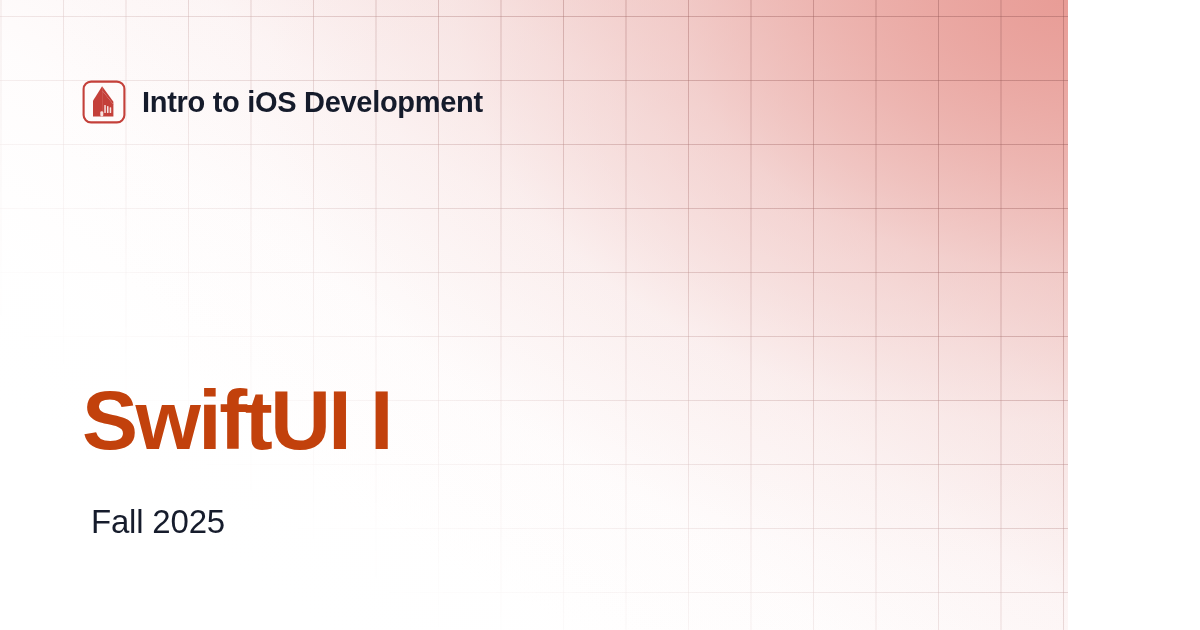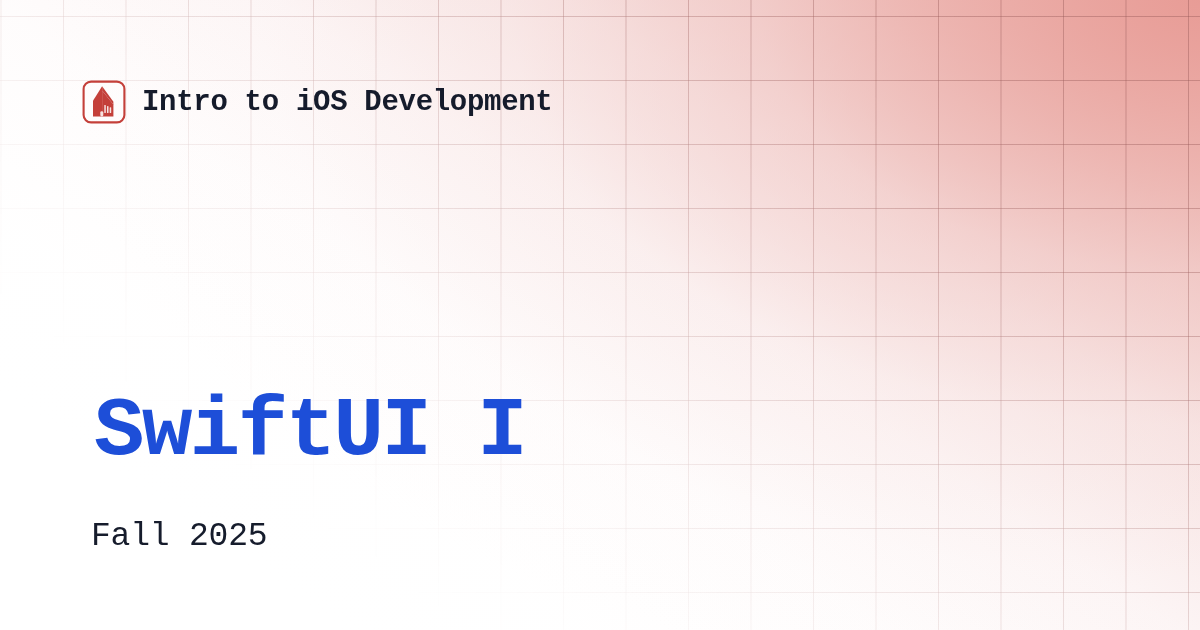--- a/index.html
+++ b/index.html
@@ -10,26 +10,25 @@
   }
 
   body {
     font-family: "Liberation Sans", sans-serif;
     -webkit-font-smoothing: antialiased;
   }
 
   
   .slide {
     position: relative;
-    width: 1200px;
+    width: 1068px;
     height: 630px;
     overflow: hidden;
     background: #ffffff;
     box-sizing: border-box;
-    font-family: Liberation Mono, monospace;
   }
 
   
   
   .bg-wash {
     position: absolute;
     inset: 0;
     background:
       linear-gradient(215deg,
         rgba(233,161,156,1.00)   0%,
@@ -127,24 +126,24 @@
   }
 
   
   .title-block {
     position: absolute;
     left: 82px;
     top: 378px;
   }
 
   .deck-title {
-    margin: 12px;
+    margin: 0;
     font-size: 84px;
     font-weight: bold;
-    color: #1d4ed8;
+    color: #c2410c;
     letter-spacing: -2.5px;
     line-height: 1.0;
     white-space: nowrap;
   }
 
   .deck-subtitle {
     margin: 9px;
     padding-top: 34px;
     font-size: 33px;
     font-weight: normal;

